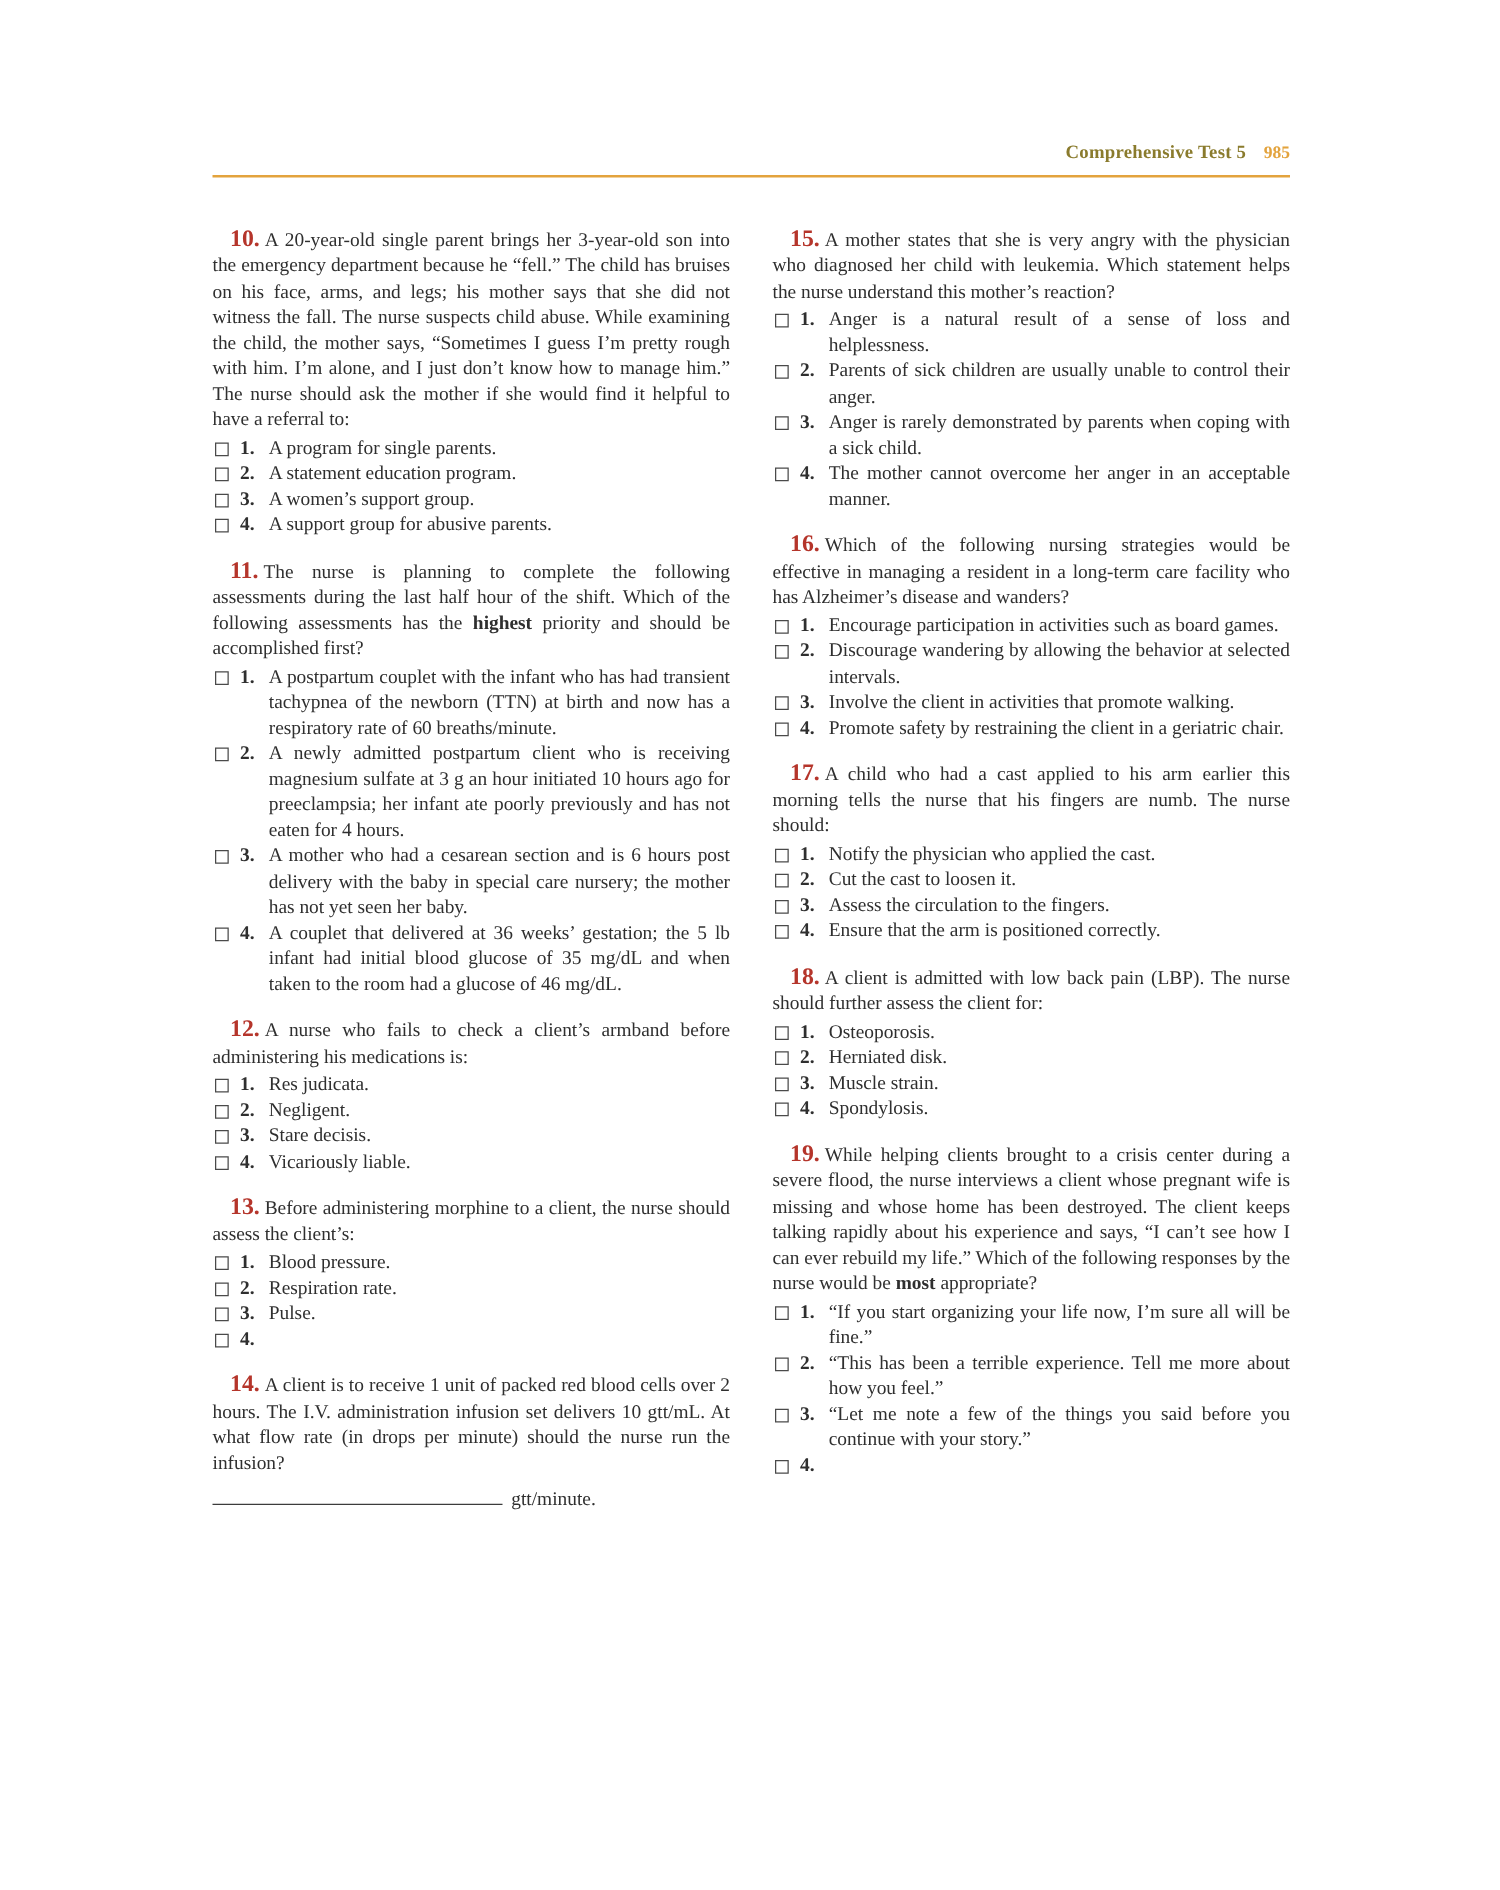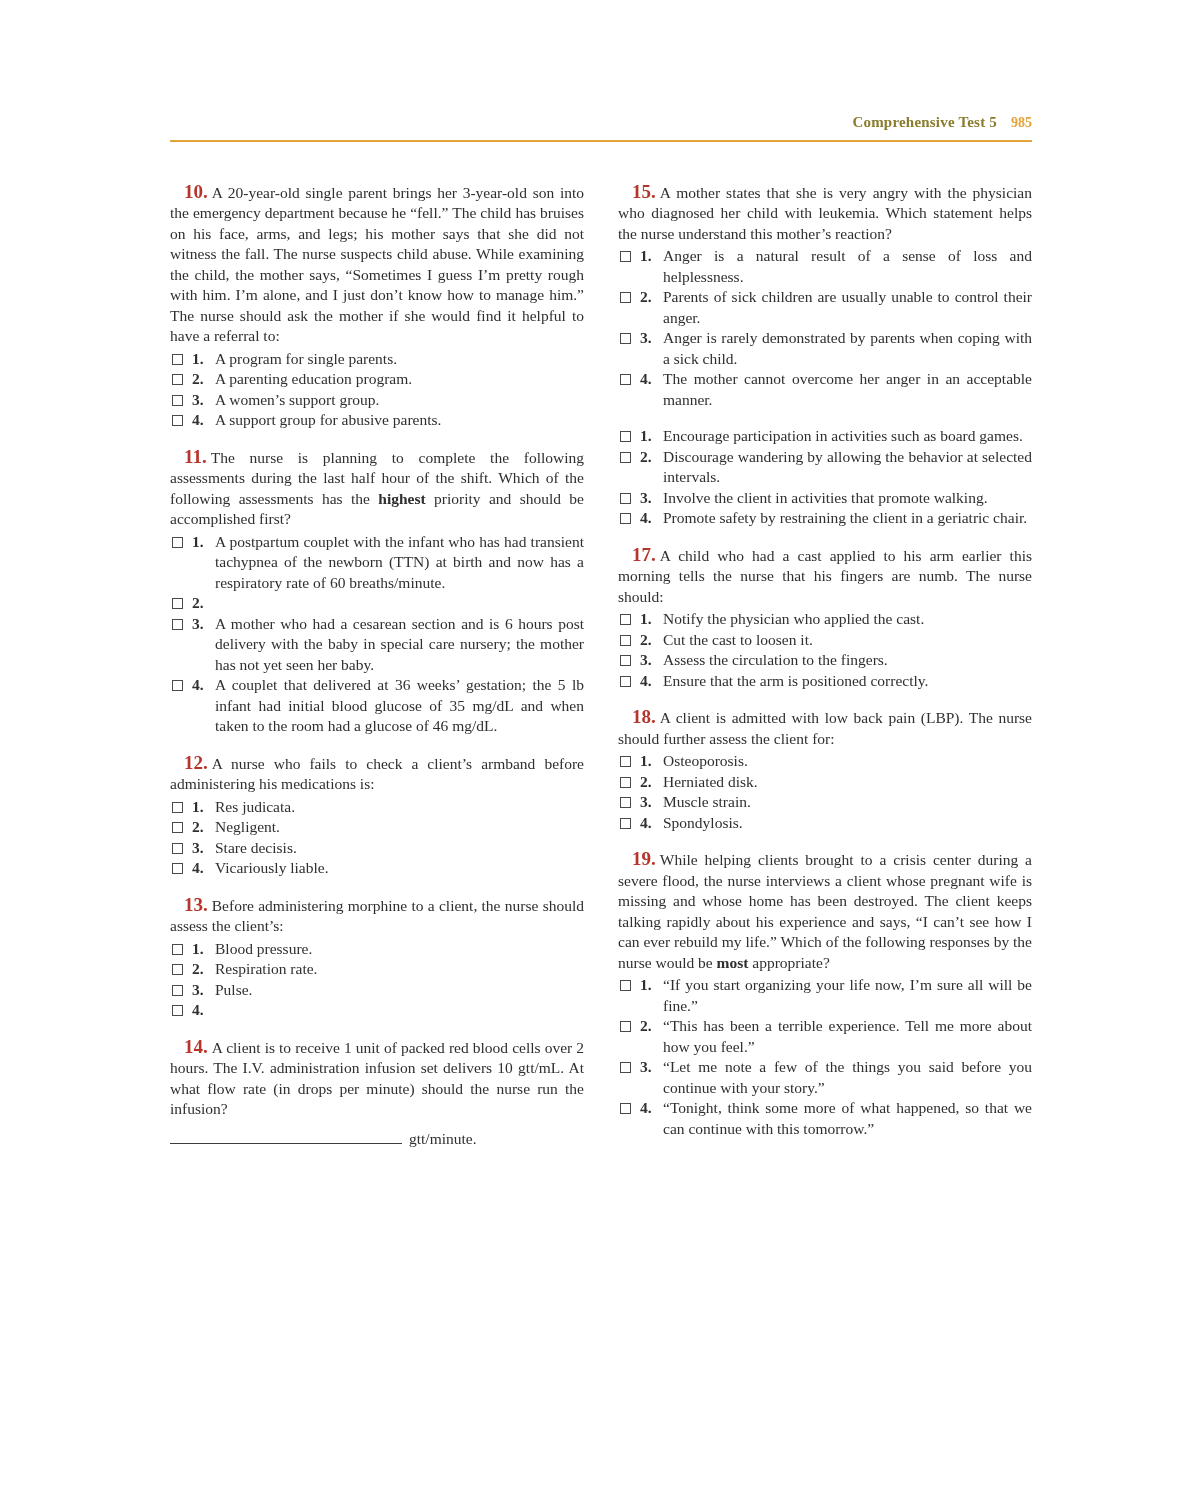--- a/index.html
+++ b/index.html
@@ -122,21 +122,21 @@
           <p class="stem"><span class="qnum">10.</span><span>A 20-year-old single parent brings her 3-year-old son into the emergency department because he “fell.” The child has bruises on his face, arms, and legs; his mother says that she did not witness the fall. The nurse suspects child abuse. While examining the child, the mother says, “Sometimes I guess I’m pretty rough with him. I’m alone, and I just don’t know how to manage him.” The nurse should ask the mother if she would find it helpful to have a referral to:</span></p>
           <ul class="options">
             <li class="option">
               <span class="checkbox"></span>
               <span class="optnum">1.</span>
               <span class="opttext">A program for single parents.</span>
             </li>
             <li class="option">
               <span class="checkbox"></span>
               <span class="optnum">2.</span>
-              <span class="opttext">A parenting education program.</span>
+              <span class="opttext">A statement education program.</span>
             </li>
             <li class="option">
               <span class="checkbox"></span>
               <span class="optnum">3.</span>
               <span class="opttext">A women’s support group.</span>
             </li>
             <li class="option">
               <span class="checkbox"></span>
               <span class="optnum">4.</span>
               <span class="opttext">A support group for abusive parents.</span>
@@ -147,20 +147,21 @@
           <p class="stem"><span class="qnum">11.</span><span>The nurse is planning to complete the following assessments during the last half hour of the shift. Which of the following assessments has the </span><b>highest</b><span> priority and should be accomplished first?</span></p>
           <ul class="options">
             <li class="option">
               <span class="checkbox"></span>
               <span class="optnum">1.</span>
               <span class="opttext">A postpartum couplet with the infant who has had transient tachypnea of the newborn (TTN) at birth and now has a respiratory rate of 60 breaths/minute.</span>
             </li>
             <li class="option">
               <span class="checkbox"></span>
               <span class="optnum">2.</span>
+              <span class="opttext">A newly admitted postpartum client who is receiving magnesium sulfate at 3 g an hour initiated 10 hours ago for preeclampsia; her infant ate poorly previously and has not eaten for 4 hours.</span>
             </li>
             <li class="option">
               <span class="checkbox"></span>
               <span class="optnum">3.</span>
               <span class="opttext">A mother who had a cesarean section and is 6 hours post delivery with the baby in special care nursery; the mother has not yet seen her baby.</span>
             </li>
             <li class="option">
               <span class="checkbox"></span>
               <span class="optnum">4.</span>
               <span class="opttext">A couplet that delivered at 36 weeks’ gestation; the 5 lb infant had initial blood glucose of 35 mg/dL and when taken to the room had a glucose of 46 mg/dL.</span>
@@ -241,20 +242,21 @@
               <span class="opttext">Anger is rarely demonstrated by parents when coping with a sick child.</span>
             </li>
             <li class="option">
               <span class="checkbox"></span>
               <span class="optnum">4.</span>
               <span class="opttext">The mother cannot overcome her anger in an acceptable manner.</span>
             </li>
           </ul>
         </article>
         <article class="question">
+          <p class="stem"><span class="qnum">16.</span><span>Which of the following nursing strategies would be effective in managing a resident in a long-term care facility who has Alzheimer’s disease and wanders?</span></p>
           <ul class="options">
             <li class="option">
               <span class="checkbox"></span>
               <span class="optnum">1.</span>
               <span class="opttext">Encourage participation in activities such as board games.</span>
             </li>
             <li class="option">
               <span class="checkbox"></span>
               <span class="optnum">2.</span>
               <span class="opttext">Discourage wandering by allowing the behavior at selected intervals.</span>
@@ -335,19 +337,18 @@
               <span class="opttext">“This has been a terrible experience. Tell me more about how you feel.”</span>
             </li>
             <li class="option">
               <span class="checkbox"></span>
               <span class="optnum">3.</span>
               <span class="opttext">“Let me note a few of the things you said before you continue with your story.”</span>
             </li>
             <li class="option">
               <span class="checkbox"></span>
               <span class="optnum">4.</span>
-              <span class="opttext">“Tonight, think some more of what happened, so that we can continue with this tomorrow.”</span>
             </li>
           </ul>
         </article>
       </section>
   </main>
 </div>
 
 </body></html>

